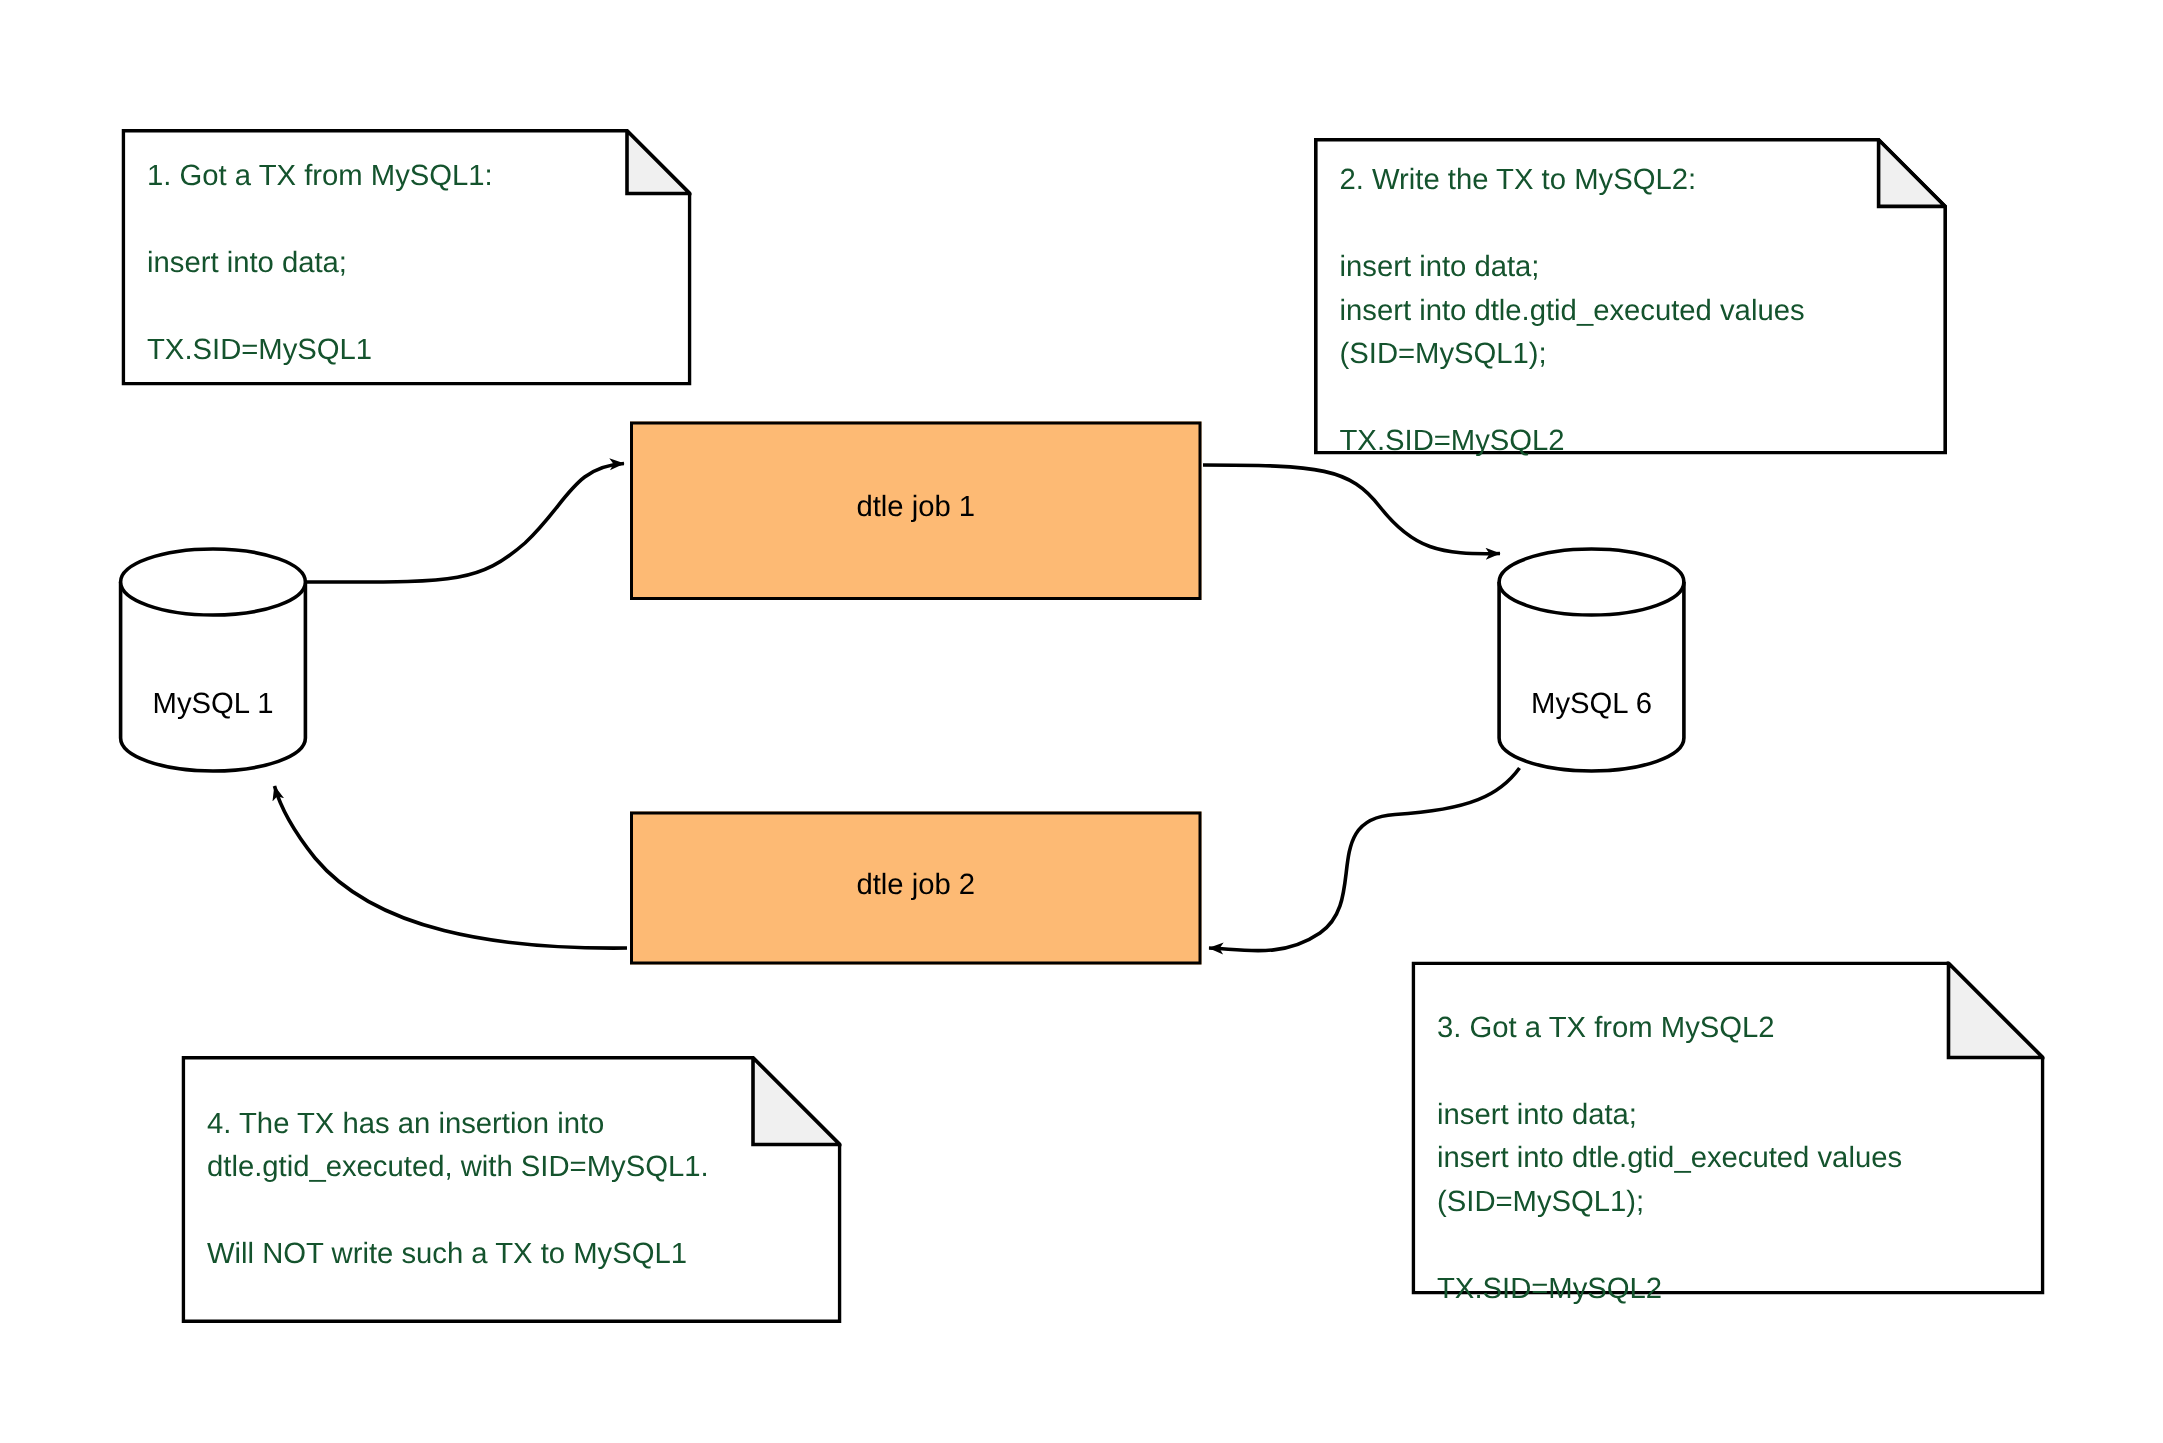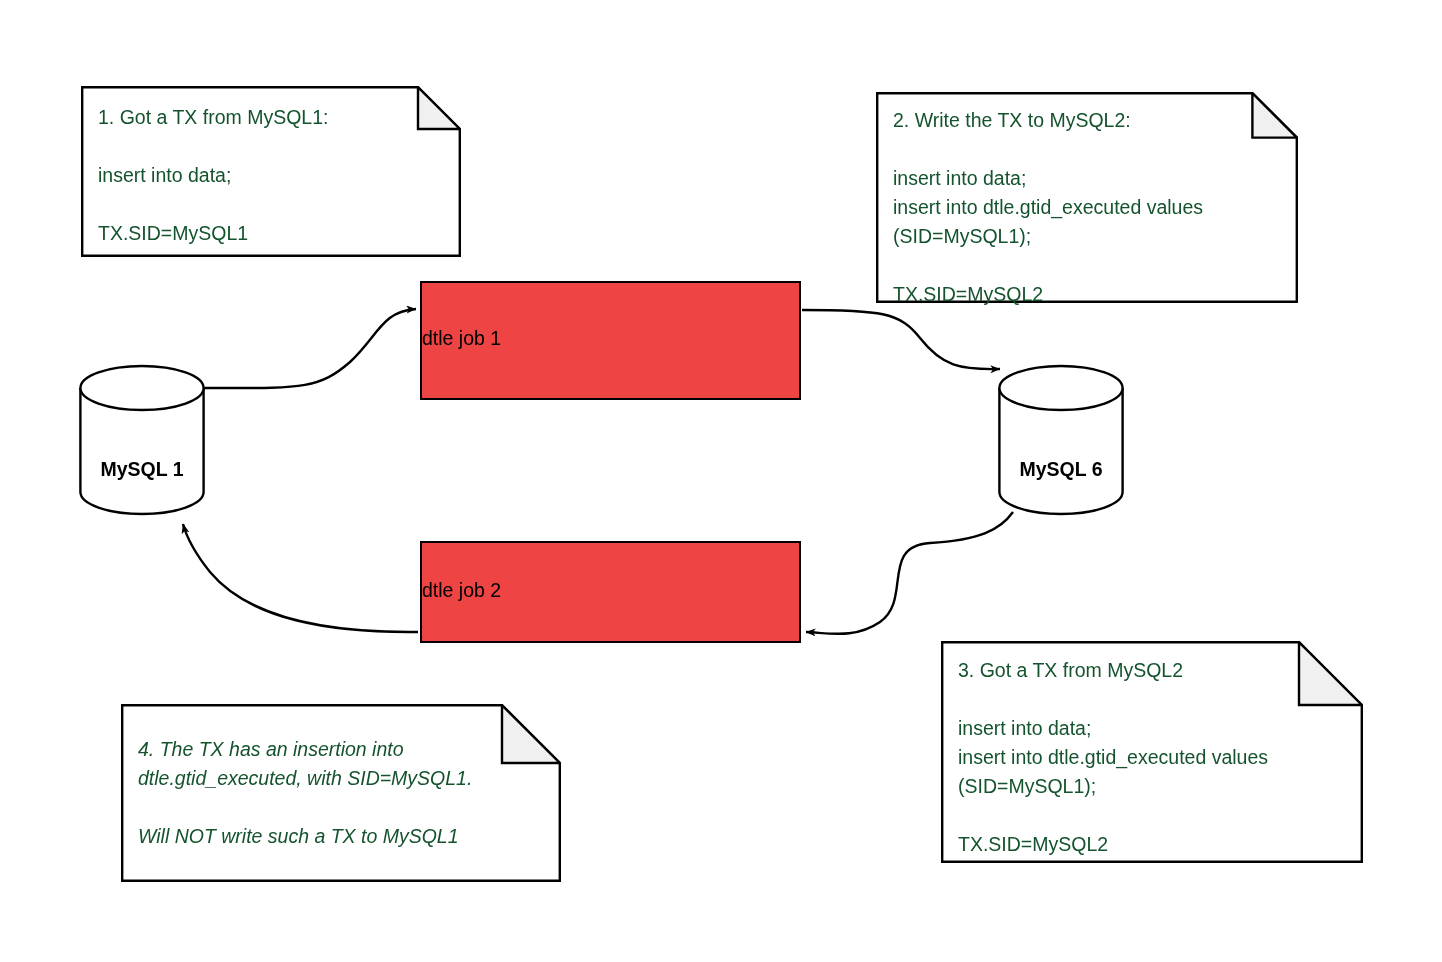--- a/index.html
+++ b/index.html
@@ -44,41 +44,40 @@
     font-size: 19.5px;
     line-height: 29px;
     color: #14532d;
     white-space: pre-wrap;
   }
   
   .proc-box {
     position: absolute;
     box-sizing: border-box;
     border: 2.2px solid #000000;
-    background: #ef4444;
+    background: #fdba74;
     display: flex;
     align-items: center;
-    justify-content: flex-start;
+    justify-content: center;
   }
   .proc-box .proc-label {
     font-size: 19.5px;
     color: #000000;
   }
   
   .cyl {
     position: absolute;
   }
   .cyl .cyl-label {
     position: absolute;
     left: 0;
     right: 0;
     text-align: center;
     font-size: 19.5px;
     color: #000000;
-    font-weight: bold;
   }
 </style>
 </head>
 <body>
 
 <div id="canvas">
 
   <svg class="layer" viewBox="0 0 1442 962">
     <defs>
       <marker id="arrowEnd" markerWidth="12" markerHeight="12" refX="9.6" refY="4" orient="auto" markerUnits="userSpaceOnUse">
@@ -143,30 +142,30 @@
 (SID=MySQL1);
 
 TX.SID=MySQL2</div>
   </div>
 
   <div class="note" style="left:941px; top:641px; width:422px; height:222px;">
     <svg class="note-body" width="422" height="222" viewBox="0 0 422 222">
       <path d="M1.2,1.2 L358,1.2 L420.8,64 L420.8,220.8 L1.2,220.8 Z" fill="#ffffff" stroke="#000000" stroke-width="2.4" stroke-linejoin="miter"></path>
       <path d="M358,1.2 L358,64 L420.8,64 Z" fill="#f0f0f0" stroke="#000000" stroke-width="2.4" stroke-linejoin="miter"></path>
     </svg>
-    <div class="note-text" style="top:15px;">3. Got a TX from MySQL2
+    <div class="note-text" style="top:30px;">3. Got a TX from MySQL2
 
 insert into data;
 insert into dtle.gtid_executed values
 (SID=MySQL1);
 
 TX.SID=MySQL2</div>
   </div>
 
-  <div class="note" style="left:121px; top:704px; width:440px; height:204px;font-style:italic;">
+  <div class="note" style="left:121px; top:704px; width:440px; height:204px;">
     <svg class="note-body" width="440" height="178" viewBox="0 0 440 178">
       <path d="M1.2,1.2 L381,1.2 L438.8,59 L438.8,176.8 L1.2,176.8 Z" fill="#ffffff" stroke="#000000" stroke-width="2.4" stroke-linejoin="miter"></path>
       <path d="M381,1.2 L381,59 L438.8,59 Z" fill="#f0f0f0" stroke="#000000" stroke-width="2.4" stroke-linejoin="miter"></path>
     </svg>
     <div class="note-text" style="top:31px;">4. The TX has an insertion into
 dtle.gtid_executed, with SID=MySQL1.
 
 Will NOT write such a TX to MySQL1</div>
   </div>
 

